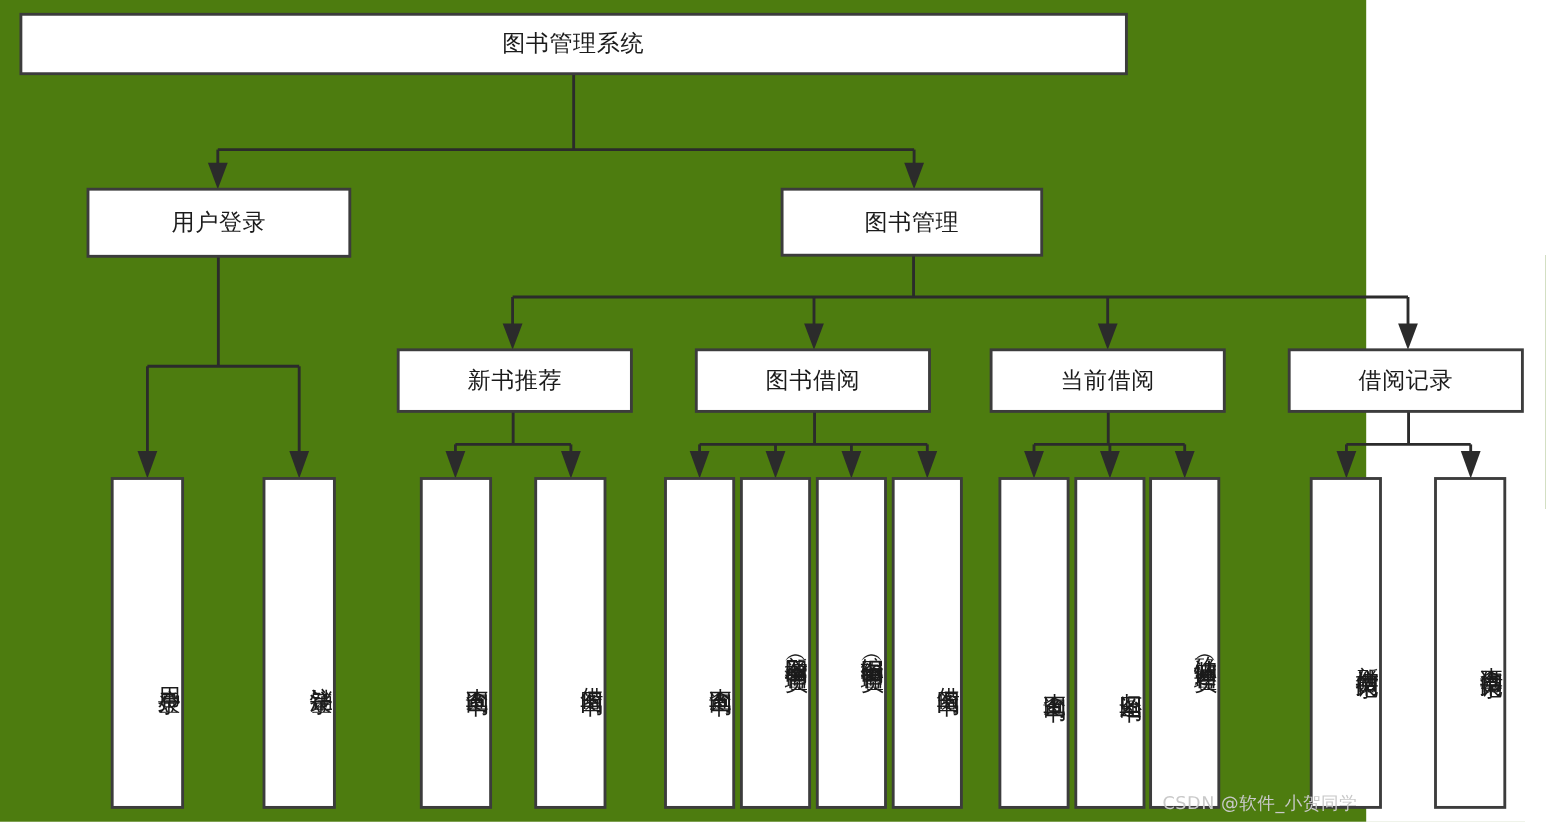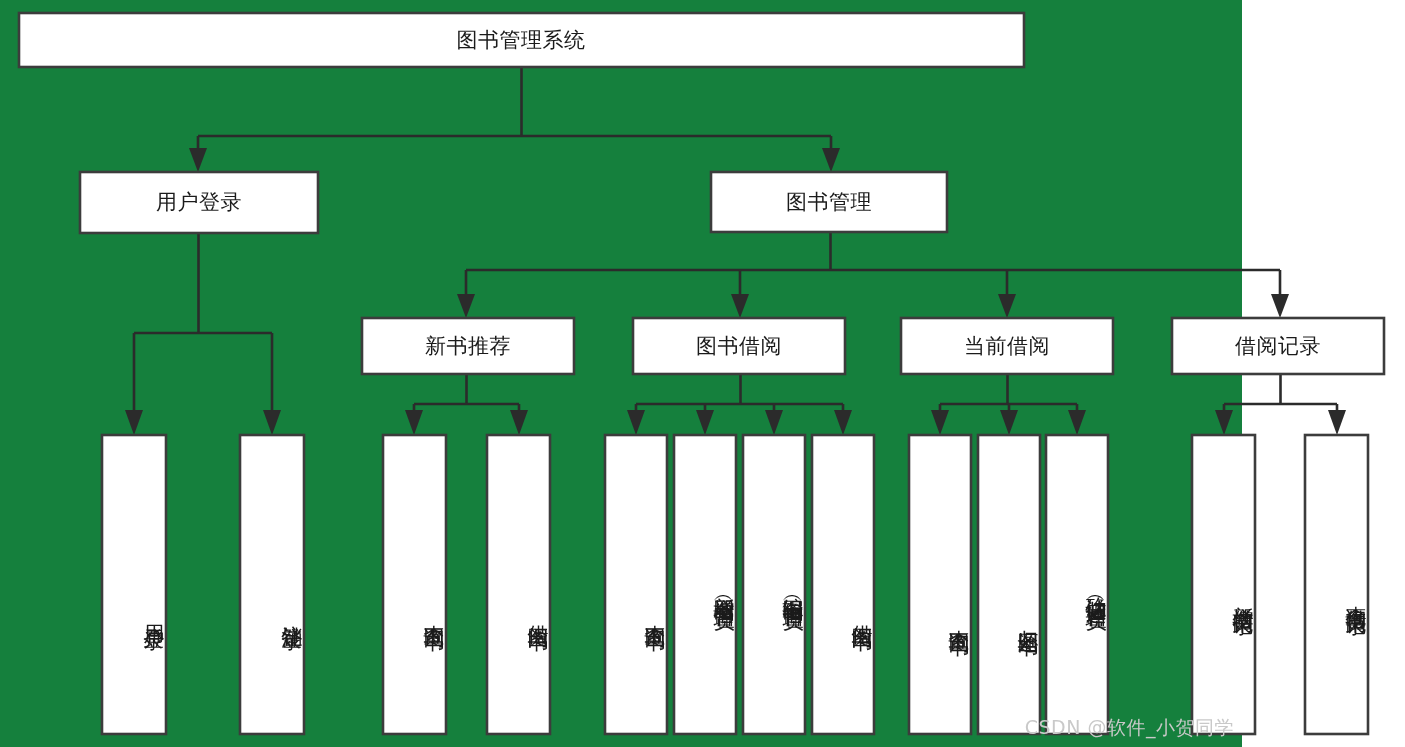--- a/index.html
+++ b/index.html
@@ -11,21 +11,21 @@
   body {
     width: 1405px;
     height: 747px;
     overflow: hidden;
     font-family: "DejaVu Sans", "Liberation Sans", sans-serif;
   }
   #diagram-root {
     position: relative;
     width: 1242px;
     height: 747px;
-    background: #15803d;
+    background: #4d7c0f;
   }
   svg.flow-canvas {
     position: absolute;
     left: 0;
     top: 0;
     width: 1405px;
     height: 747px;
     display: block;
   }
   .node-box {
@@ -65,21 +65,21 @@
     align-items: flex-start;
     justify-content: center;
     white-space: nowrap;
     user-select: none;
   }
   .watermark {
     position: absolute;
     right: 8px;
     bottom: 6px;
     font-family: "DejaVu Sans", "Liberation Sans", sans-serif;
-    font-size: 19px;
+    font-size: 16px;
     color: #c9c9c9;
     letter-spacing: 0.5px;
     white-space: nowrap;
     pointer-events: none;
   }
 </style>
 </head>
 <body>
 
 <div id="diagram-root">

